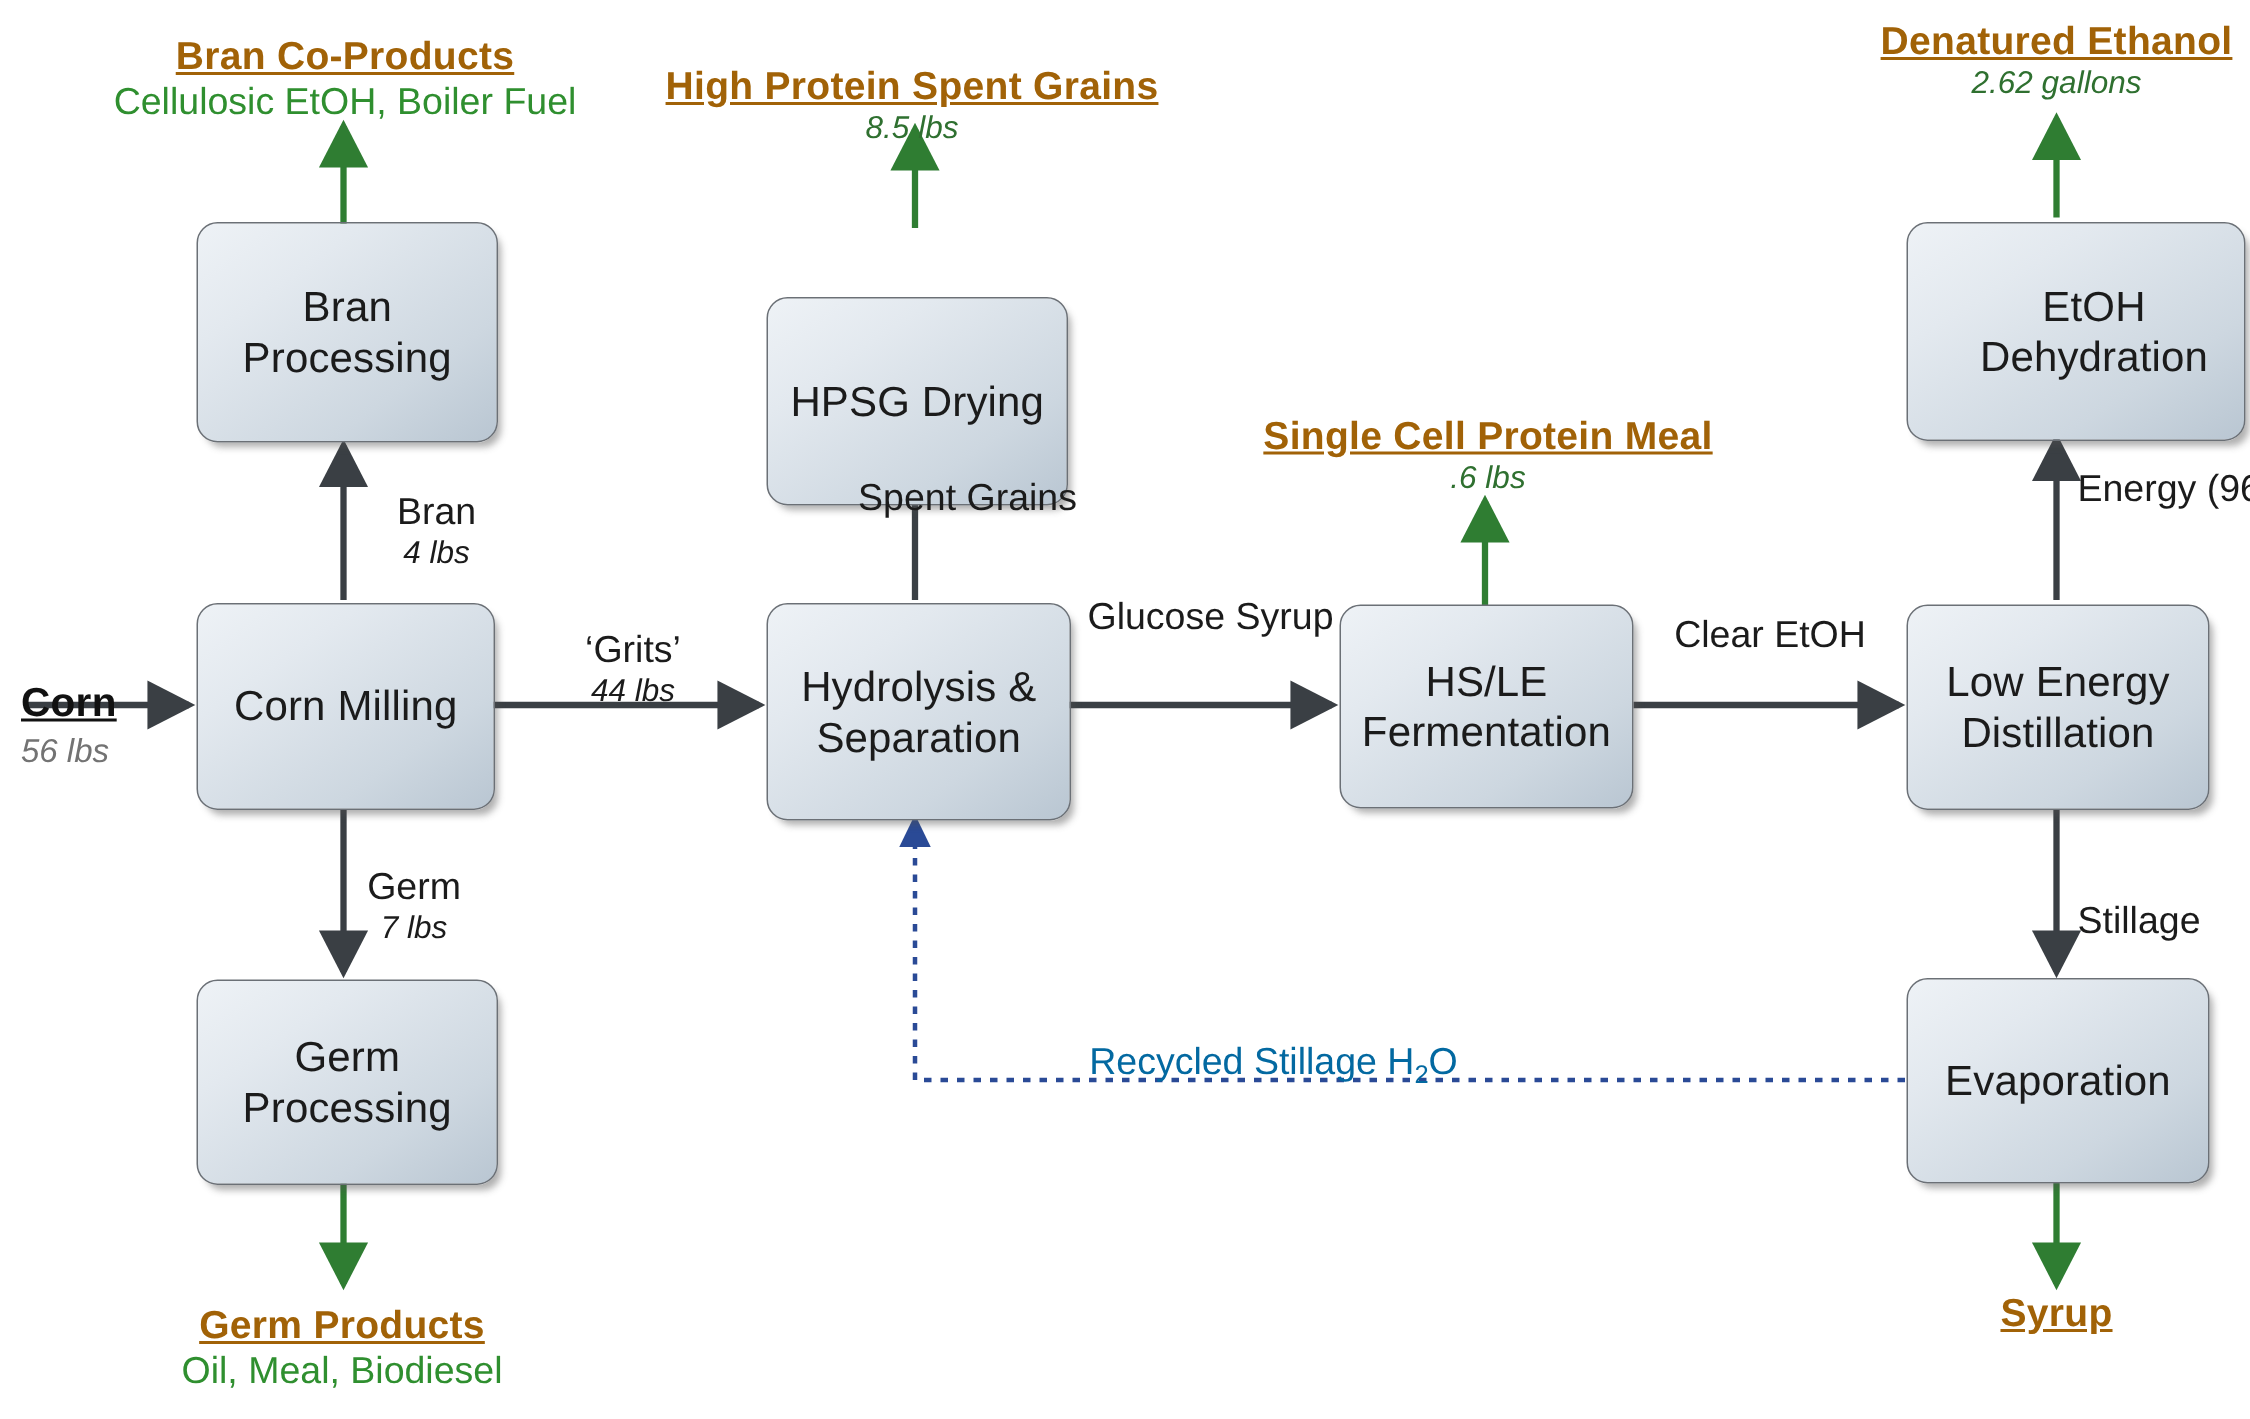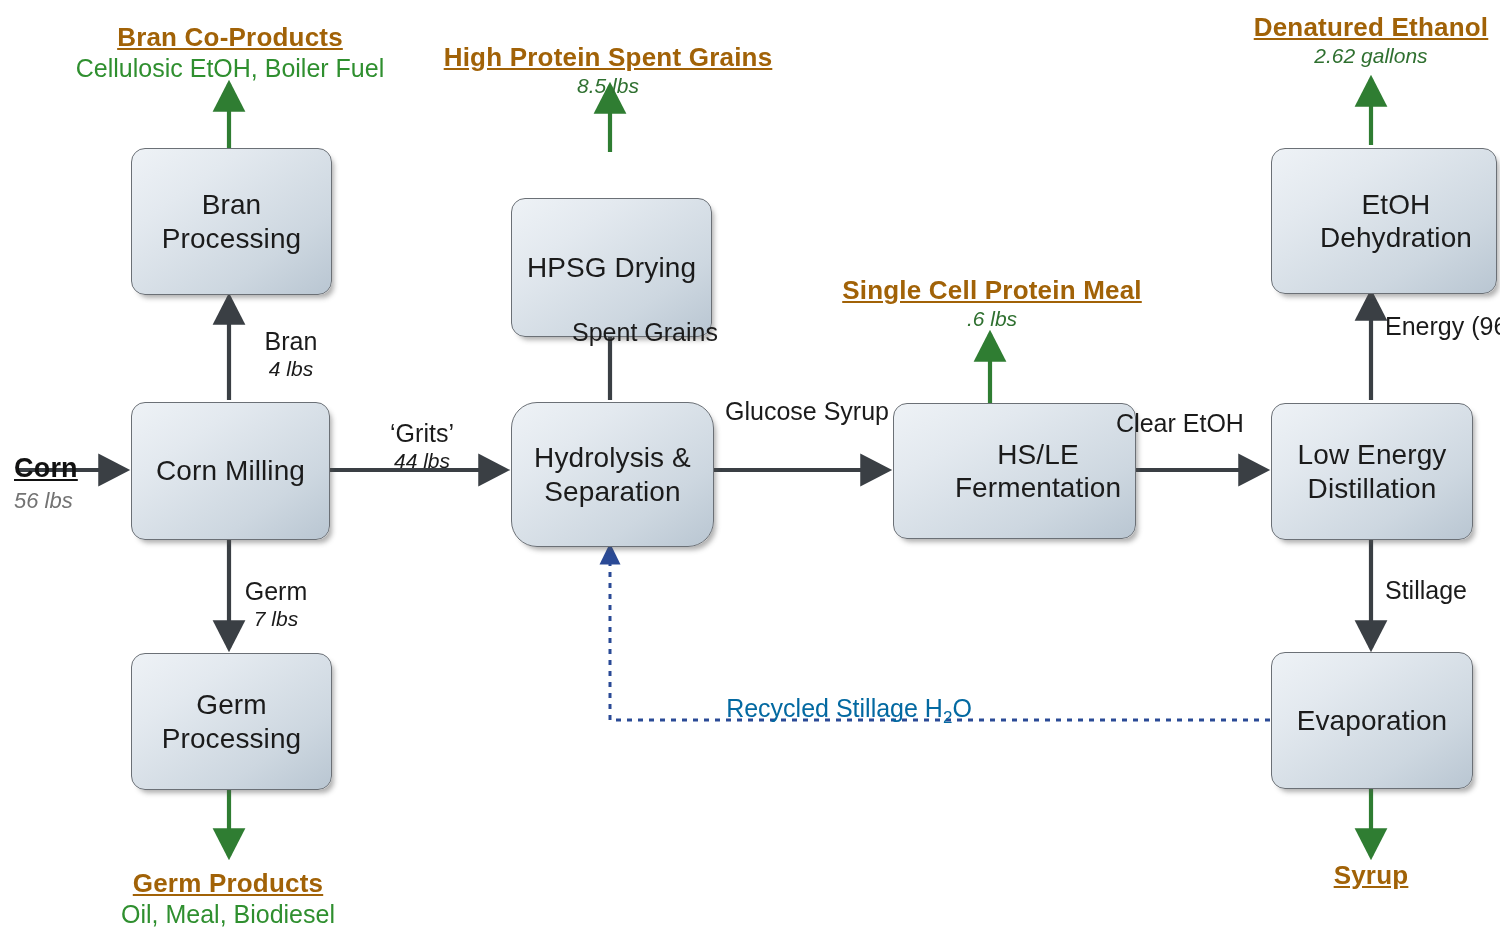--- a/index.html
+++ b/index.html
@@ -97,28 +97,28 @@
       <span>Processing</span>
     </div>
   </div>
 
   <div class="node" style="left:511px;top:150px;width:199px;height:137px;margin-top:48px;">
     <div>
         <span>HPSG Drying</span>
       </div>
   </div>
 
-  <div class="node" style="left:511px;top:402px;width:201px;height:143px;border-radius:26px;">
+  <div class="node" style="left:511px;top:402px;width:201px;height:143px;">
     <div>
       <span>Hydrolysis &amp;</span>
       <span>Separation</span>
     </div>
   </div>
 
-  <div class="node" style="left:893px;top:403px;width:194px;height:134px;padding-left:47px;">
+  <div class="node" style="left:893px;top:403px;width:194px;height:134px;">
     <div>
       <span>HS/LE</span>
       <span>Fermentation</span>
     </div>
   </div>
 
   <div class="node" style="left:1271px;top:403px;width:200px;height:135px;">
     <div>
       <span>Low Energy</span>
       <span>Distillation</span>
@@ -171,21 +171,21 @@
   <div class="lbl flow c stack" style="left:1180px;top:409px;">
     <span>Clear</span>
     <span>EtOH</span>
   </div>
 
   <div class="lbl flow stack" style="left:1385px;top:312px;">
     <span>Energy</span>
     <span>(96%)</span>
   </div>
 
-  <div class="lbl flow" style="left:1385px;top:575px;text-align:right;">
+  <div class="lbl flow" style="left:1385px;top:599px;text-align:right;">
     <span>Stillage</span>
   </div>
 
   <div class="lbl recyc c" style="left:849px;top:694px;">
     <span>Recycled</span>
     <span><span>Stillage H</span><sub>2</sub><span>O</span></span>
   </div>
 
   <div class="lbl prod c" style="left:230px;top:22px;">
     <span class="hd">Bran Co-Products</span>

